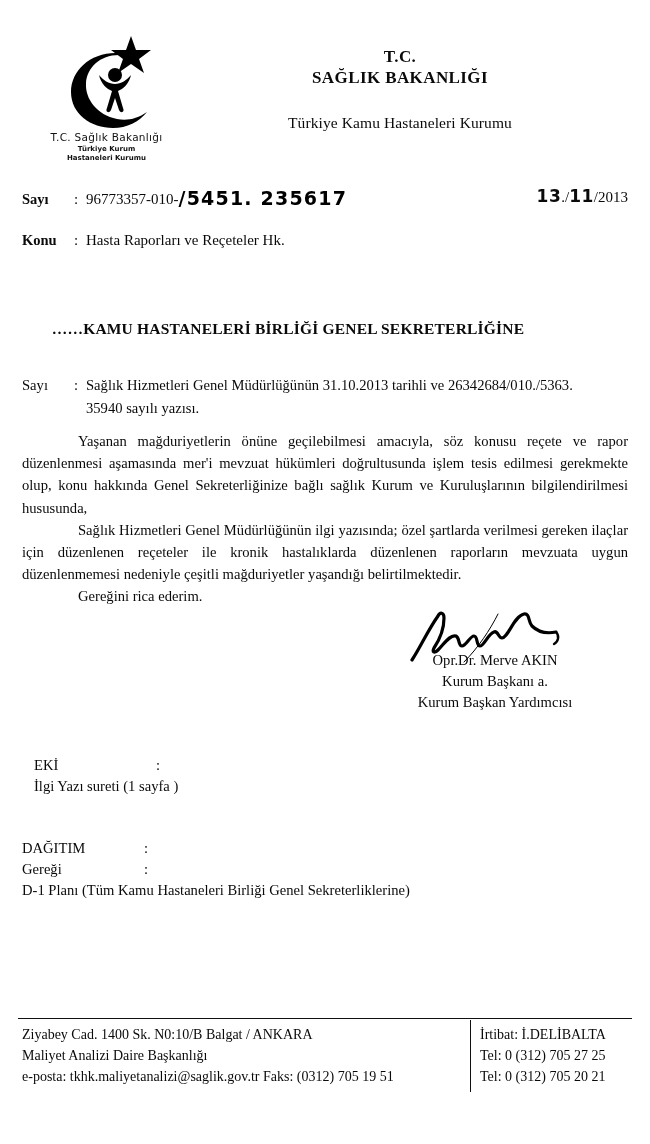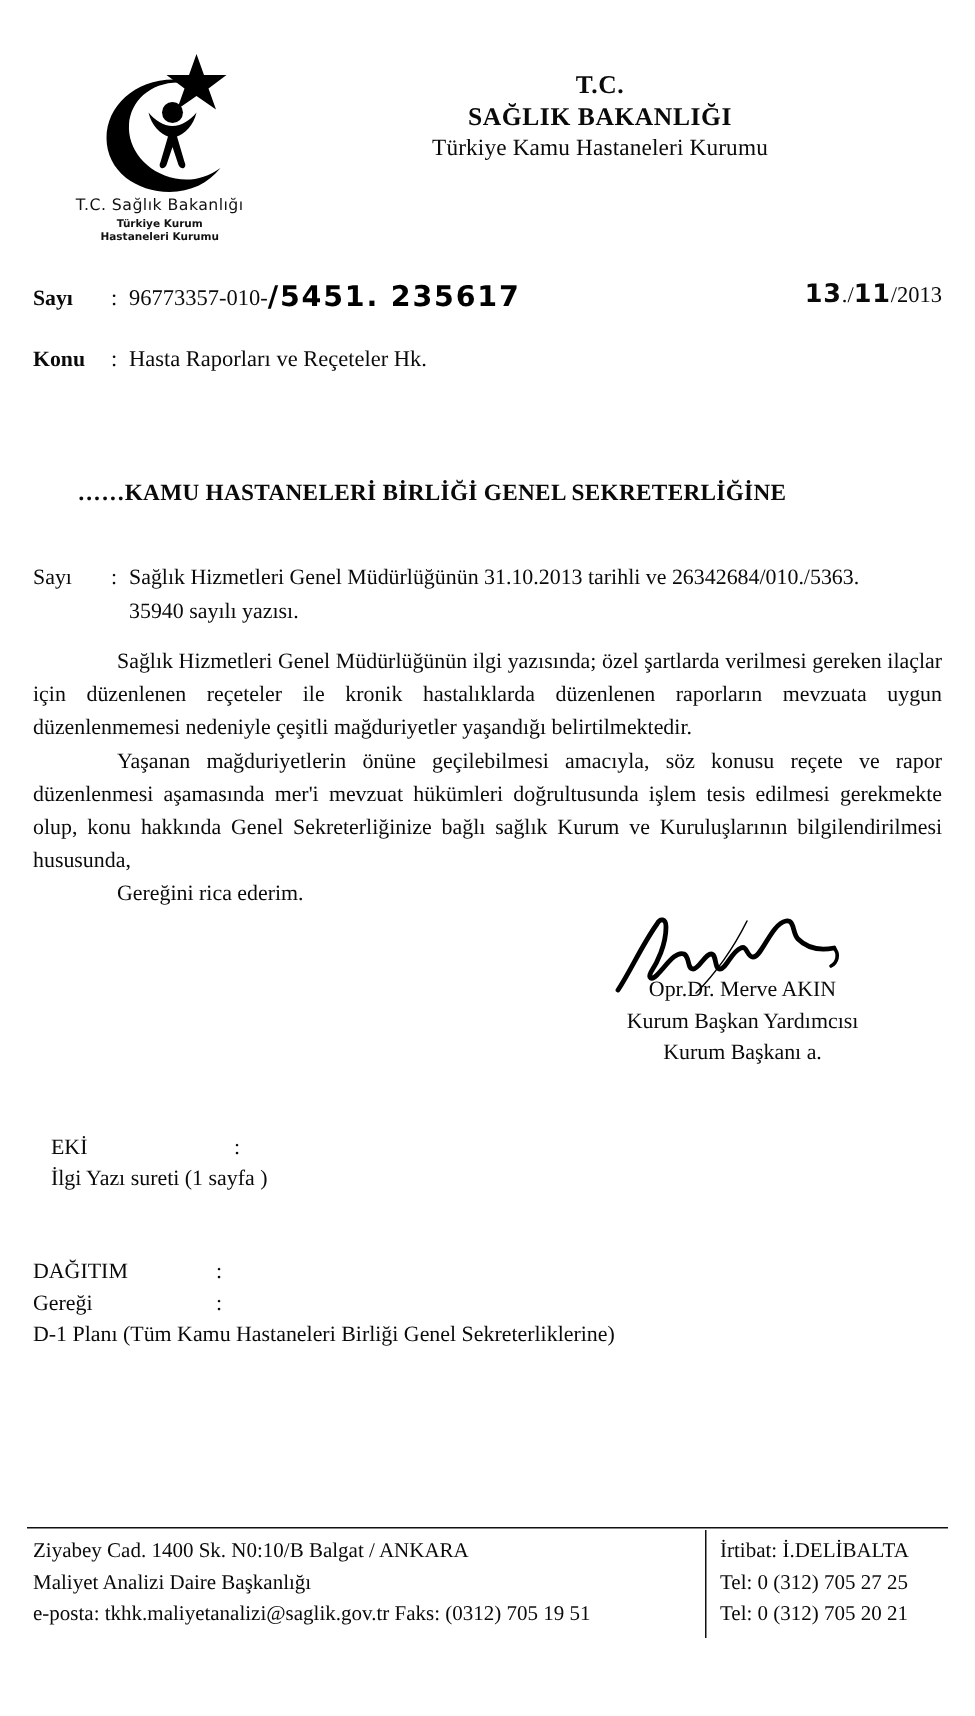--- a/index.html
+++ b/index.html
@@ -75,20 +75,21 @@
   .title-line2 {
     font-size: 17px;
     font-weight: bold;
     letter-spacing: 0.4px;
     line-height: 1.3;
   }
   .title-line3 {
     font-size: 15.5px;
     line-height: 1.35;
     letter-spacing: 0.1px;
+    margin-top: 24px;
   }
 
   
   .meta {
     position: absolute;
     left: 22px;
     top: 186px;
     width: 606px;
   }
   .meta-row {
@@ -332,36 +333,36 @@
   <div class="addressee">……KAMU HASTANELERİ BİRLİĞİ GENEL SEKRETERLİĞİNE</div>
 
   <div class="ilgi">
     <span class="ilgi-label">Sayı</span>
     <span class="ilgi-colon">:</span>
     <div class="ilgi-text">Sağlık Hizmetleri Genel Müdürlüğünün 31.10.2013 tarihli ve 26342684/010./5363.</div>
     <div class="ilgi-line2">35940 sayılı yazısı.</div>
   </div>
 
   <div class="body-text">
+    <p>Yaşanan mağduriyetlerin önüne geçilebilmesi amacıyla, söz konusu reçete ve rapor düzenlenmesi aşamasında mer'i mevzuat hükümleri doğrultusunda işlem tesis edilmesi gerekmekte olup, konu hakkında Genel Sekreterliğinize bağlı sağlık Kurum ve Kuruluşlarının bilgilendirilmesi hususunda,</p>
     <p>Sağlık Hizmetleri Genel Müdürlüğünün ilgi yazısında; özel şartlarda verilmesi gereken ilaçlar için düzenlenen reçeteler ile kronik hastalıklarda düzenlenen raporların mevzuata uygun düzenlenmemesi nedeniyle çeşitli mağduriyetler yaşandığı belirtilmektedir.</p>
-    <p>Yaşanan mağduriyetlerin önüne geçilebilmesi amacıyla, söz konusu reçete ve rapor düzenlenmesi aşamasında mer'i mevzuat hükümleri doğrultusunda işlem tesis edilmesi gerekmekte olup, konu hakkında Genel Sekreterliğinize bağlı sağlık Kurum ve Kuruluşlarının bilgilendirilmesi hususunda,</p>
     <p class="last-para">Gereğini rica ederim.</p>
   </div>
 
   <div class="signature">
     <div class="sig-scribble">
       <svg width="200" height="56" viewBox="0 0 200 56">
         <path d="M14 52 C22 40 30 22 40 8 C42 4 46 4 46 10 C46 22 40 34 36 40 C34 44 36 46 40 42 C46 36 52 26 58 28 C62 30 60 38 64 38 C68 38 72 28 76 28 C80 28 78 38 82 38 C86 38 90 26 96 24 C100 22 100 30 104 30 C110 30 116 8 126 6 C132 5 130 14 134 18 C140 24 148 26 158 24" fill="none" stroke="#000" stroke-width="3.2" stroke-linecap="round" stroke-linejoin="round"></path>
         <path d="M100 6 C92 22 80 40 66 54" fill="none" stroke="#000" stroke-width="1" stroke-linecap="round"></path>
         <path d="M158 24 C162 28 160 34 156 36" fill="none" stroke="#000" stroke-width="2.4" stroke-linecap="round"></path>
       </svg>
     </div>
     <div class="sig-name">Opr.Dr. Merve AKIN</div>
+    <div class="sig-role">Kurum Başkanı a.</div>
     <div class="sig-role">Kurum Başkan Yardımcısı</div>
-    <div class="sig-role">Kurum Başkanı a.</div>
   </div>
 
   <div class="eki">
     <div class="kv-row">
       <span class="kv-key">EKİ</span><span class="kv-colon">:</span>
     </div>
     <div>İlgi Yazı sureti (1 sayfa )</div>
   </div>
 
   <div class="dagitim">

